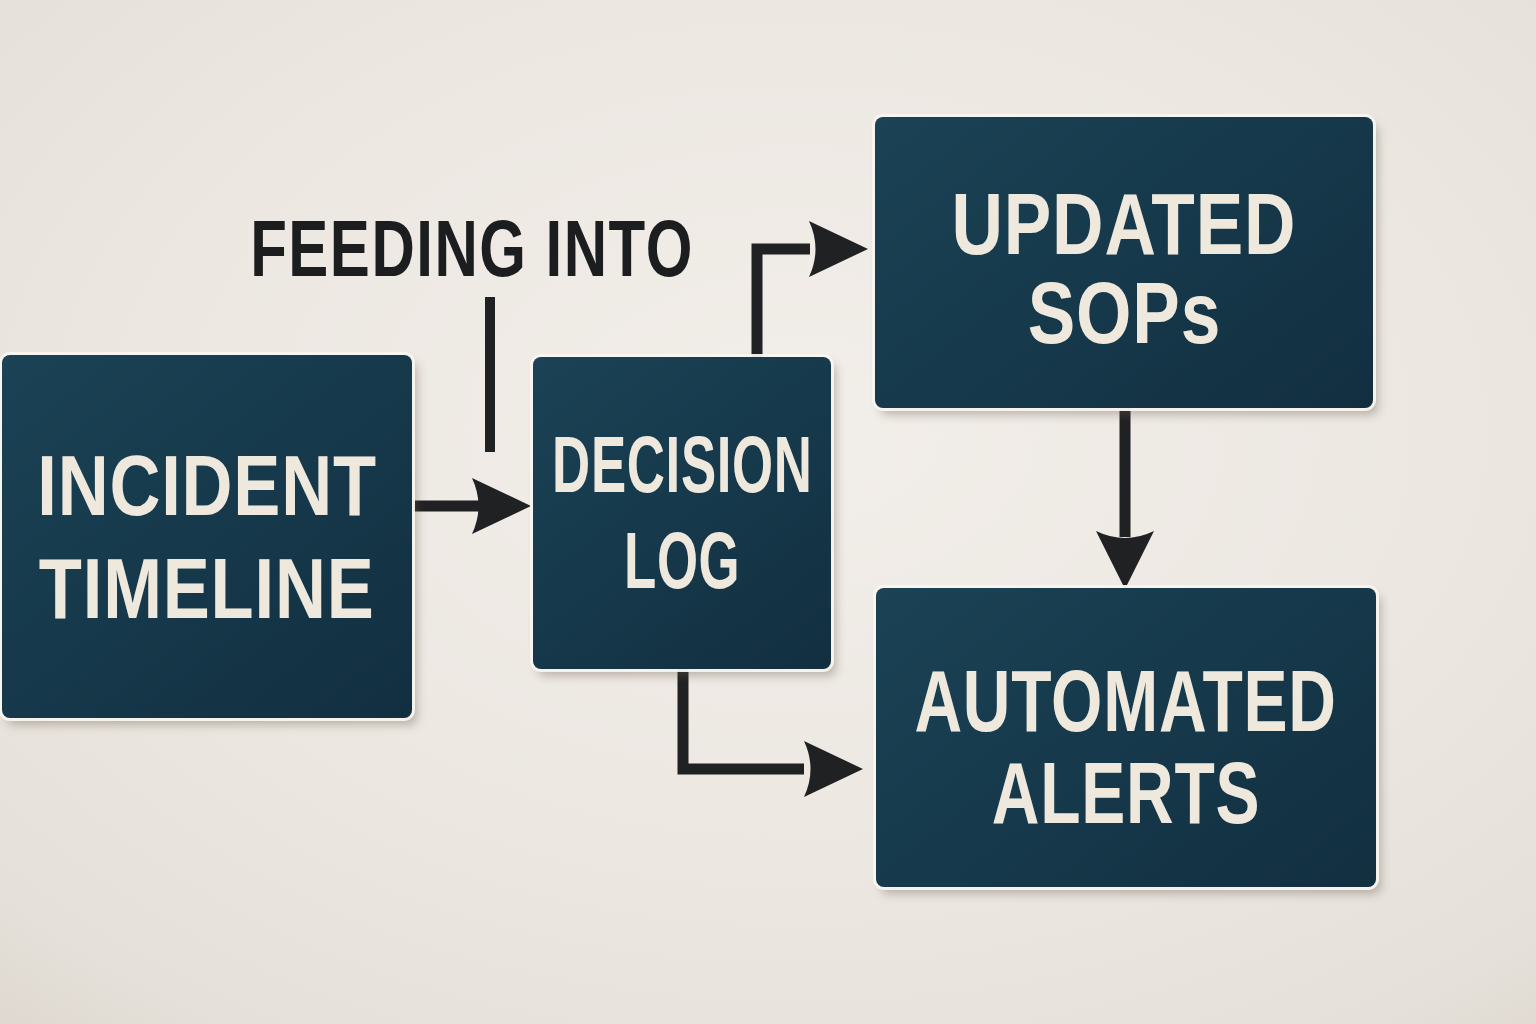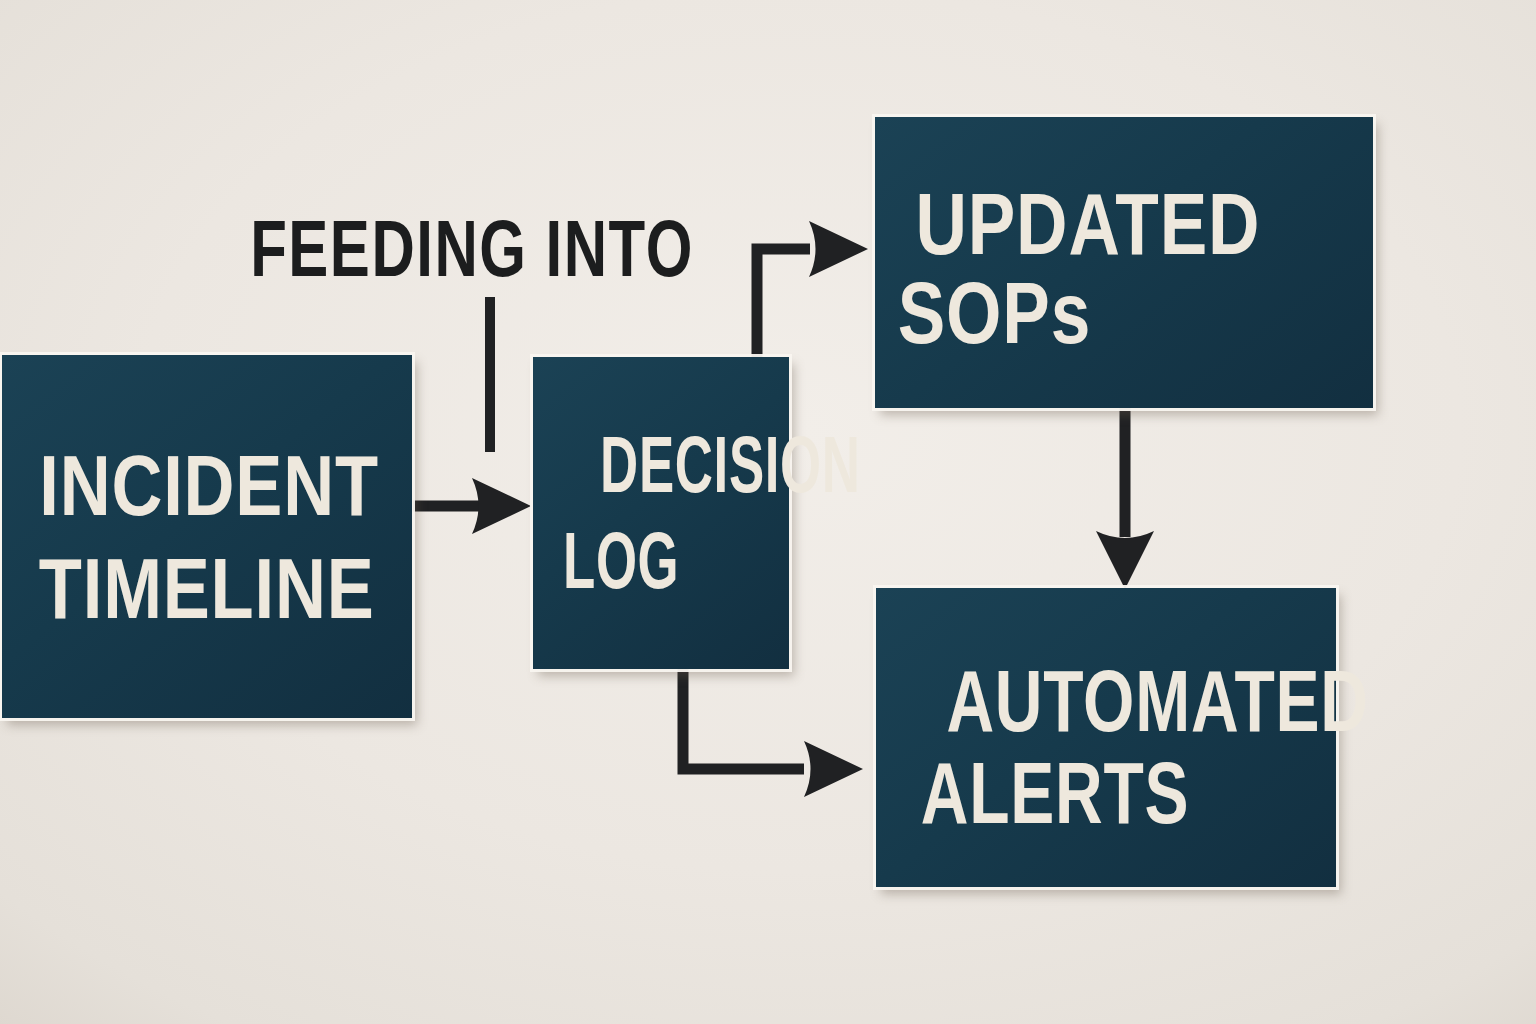--- a/index.html
+++ b/index.html
@@ -35,42 +35,42 @@
   }
   .connectors path.thin { stroke-width: 10; }
   .connectors path.head {
     fill: #202123;
     stroke: none;
   }
   
   .node {
     position: absolute;
     background: linear-gradient(142deg, #1b4255 0%, #163a4c 45%, #122f40 100%);
-    border-radius: 0;
+    border-radius: 8px;
     box-shadow:
       0 0 0 3px rgba(249, 246, 240, 0.95),
       5px 7px 10px rgba(105, 93, 78, 0.38);
     display: flex;
     flex-direction: column;
-    align-items: flex-start;
+    align-items: center;
     justify-content: center;
     color: #eee8dd;
   }
   .node .line {
     display: block;
     font-weight: 700;
     letter-spacing: 1px;
     white-space: nowrap;
     transform-origin: 50% 50%;
     text-align: center;
   }
   #node-incident-timeline { left: 2px;   top: 355px; width: 410px; height: 363px; }
-  #node-decision-log      { left: 533px; top: 357px; width: 256px; height: 312px; }
+  #node-decision-log      { left: 533px; top: 357px; width: 298px; height: 312px; }
   #node-updated-sops      { left: 875px; top: 117px; width: 498px; height: 291px; padding-top: 10px; box-sizing: border-box; }
-  #node-automated-alerts  { left: 876px; top: 588px; width: 460px; height: 299px; padding-top: 18px; box-sizing: border-box; }
+  #node-automated-alerts  { left: 876px; top: 588px; width: 500px; height: 299px; padding-top: 18px; box-sizing: border-box; }
 
   #node-incident-timeline .line { font-size: 86px; line-height: 103px; transform: scaleX(0.82); }
   #node-decision-log      .line { font-size: 80px; line-height: 96px;  transform: scaleX(0.66); }
   #node-updated-sops      .line { font-size: 88px; line-height: 89px;  transform: scaleX(0.81); }
   #node-automated-alerts  .line { font-size: 88px; line-height: 92px;  transform: scaleX(0.75); }
 
   
   .flow-label {
     position: absolute;
     left: 472px;

